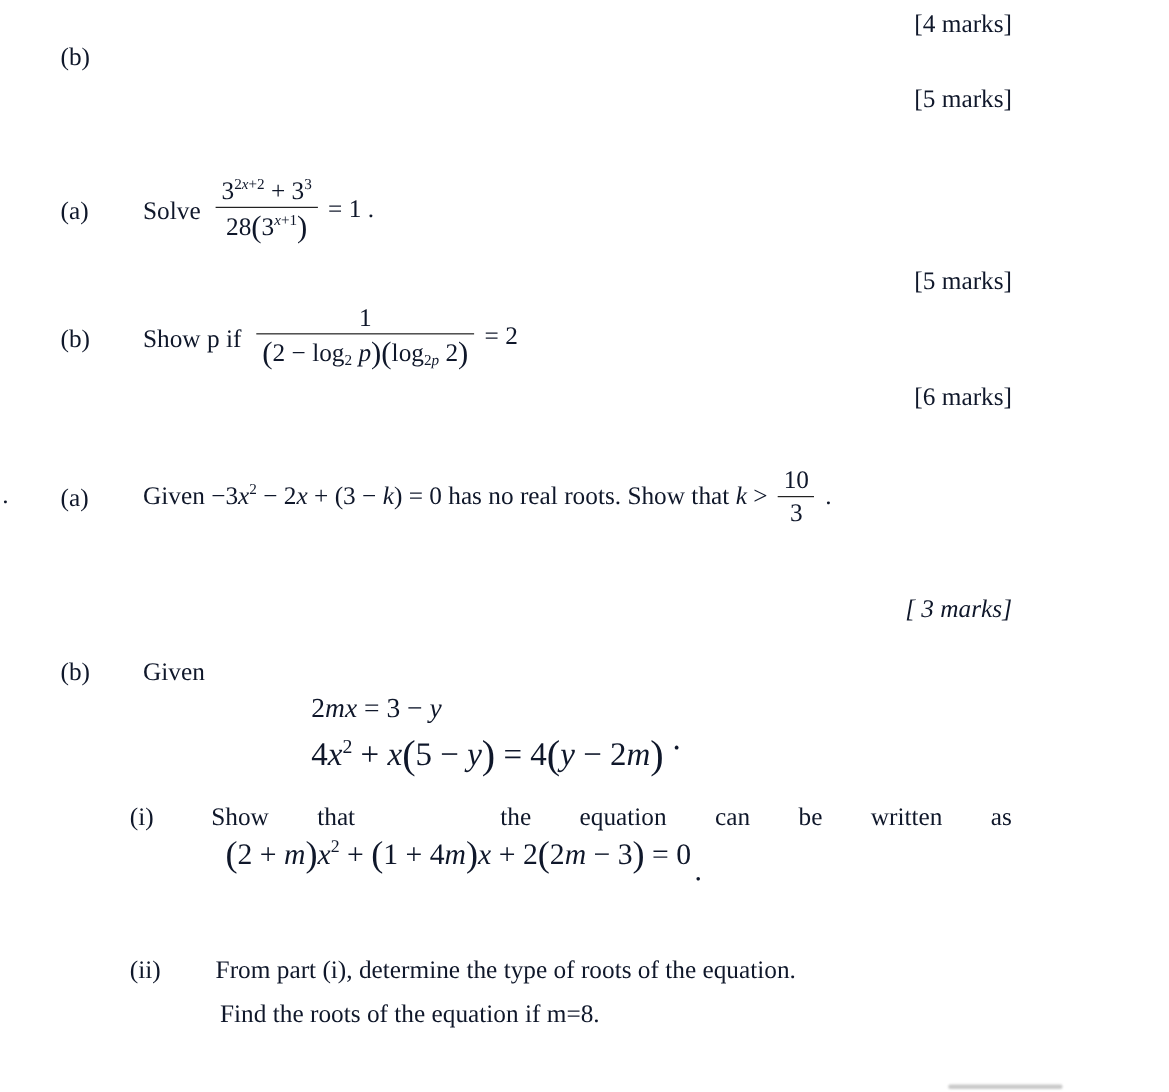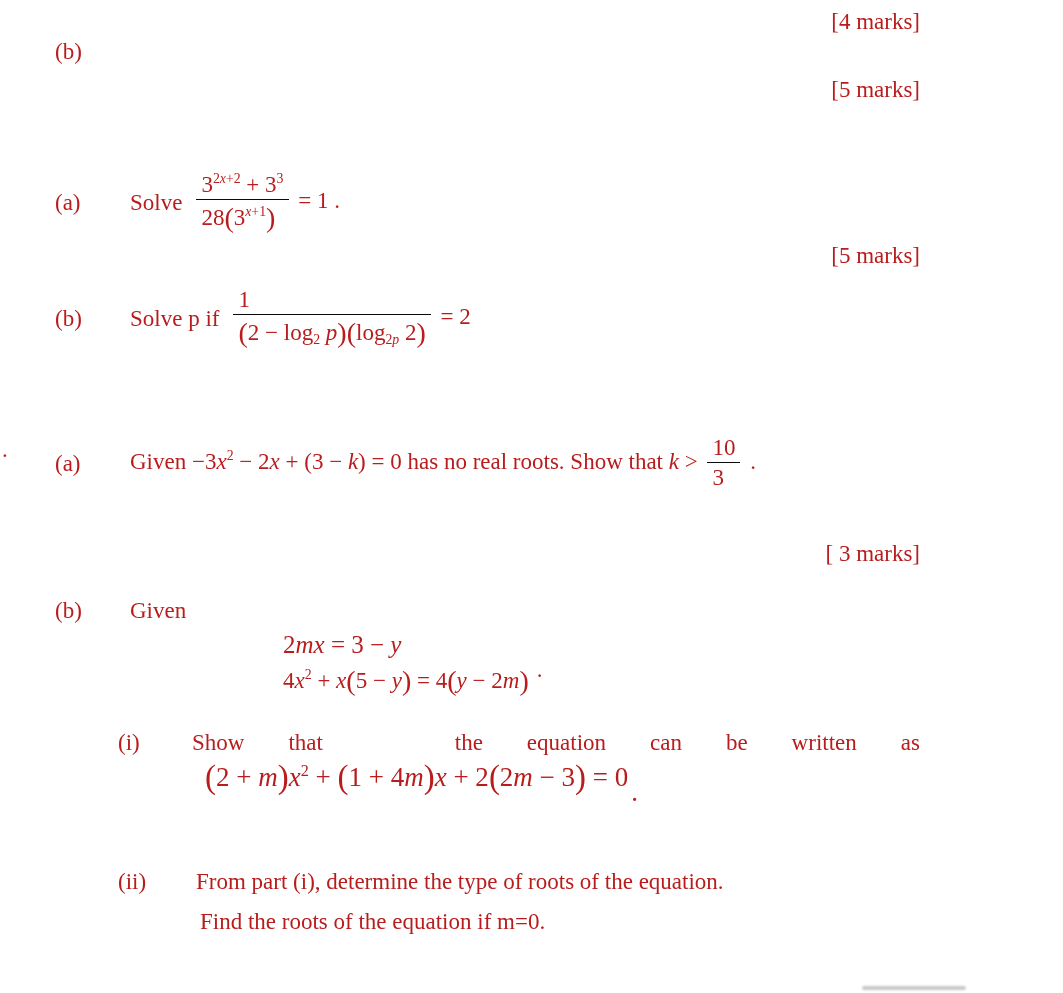--- a/index.html
+++ b/index.html
@@ -1,55 +1,55 @@
 <!DOCTYPE html>
 <html><head>
 <meta charset="utf-8">
 <style>
   html,body{margin:0;padding:0;background:#fff;}
   #page{
     position:relative;width:1063px;height:993px;background:#ffffff;
     font-family:"Liberation Serif","DejaVu Serif",serif;
-    color:#b91c1c;font-size:23px;line-height:1.2;overflow:hidden;
+    color:#0f172a;font-size:23px;line-height:1.2;overflow:hidden;
   }
   .marks{position:absolute;left:0;width:920px;text-align:right;white-space:nowrap;}
   .qrow{position:absolute;display:flex;align-items:center;white-space:nowrap;}
   .lab{width:75px;flex:none;}
   .verb{margin-right:10px;}
   .math{white-space:nowrap;}
 
   
   .mt-r{font-style:normal;}
   .mt-i{font-style:italic;}
   .mt-sup{font-size:60%;vertical-align:0.65em;}
   .mt-supi{font-size:60%;vertical-align:0.65em;font-style:italic;}
   .mt-sub{font-size:60%;vertical-align:-0.28em;}
   .mt-subi{font-size:60%;vertical-align:-0.28em;font-style:italic;}
   .mt-bp{font-size:122%;vertical-align:-0.06em;}
   .mt-hdot{position:relative;top:-0.5em;margin-left:8px;}
   .mt-ldot{position:relative;top:0.55em;margin-left:3px;}
 
-  .frac{display:inline-block;vertical-align:middle;margin:11px 4px;}
+  .frac{display:inline-block;vertical-align:middle;text-align:center;margin:0 4px;}
   .frac .num{display:block;padding:0 5px 1px 5px;line-height:1.15;}
   .frac .den{display:block;border-top:1.6px solid #0a0a0a;padding:1px 5px 0 5px;line-height:1.2;}
 
   .sqrt{white-space:nowrap;}
   .rsym{font-size:1.22em;position:relative;top:1px;margin-right:-2px;}
   .rad{border-top:1.7px solid #0a0a0a;padding:1px 3px 0 1px;}
 
   
-  #m4{top:8px;} #m5a{top:76px;} #m5b{top:242px;} #m6{top:347px;} #m3{top:540px;} #m9{top:947px;}
+  #m4{top:8px;} #m5a{top:76px;} #m5b{top:242px;} #m6{top:347px;} #m3{top:540px;font-style:italic;} #m9{top:947px;}
   #q1b{left:55px;top:38px;}
   #q2a{left:55px;top:160px;}
   #q2b{left:55px;top:276px;}
   #q3a{left:55px;top:424px;}
   #q3b-head{left:55px;top:597px;}
   #lead-dot{position:absolute;left:2px;top:436px;}
   #eq1{position:absolute;left:283px;top:630px;font-size:25px;}
-  #eq2{position:absolute;left:283px;top:664px;font-size:23px;}
+  #eq2{position:absolute;left:283px;top:664px;font-size:30px;}
   #i-label{position:absolute;left:118px;top:729px;}
   #i-words{position:absolute;left:192px;top:729px;width:728px;display:flex;justify-content:space-between;}
   #i-eq{position:absolute;left:205px;top:758px;font-size:27px;}
   #ii-label{position:absolute;left:118px;top:868px;}
   #ii-line1{position:absolute;left:196px;top:868px;}
   #ii-line2{position:absolute;left:200px;top:908px;}
   #bottom-smudge{position:absolute;left:862px;top:986px;width:104px;height:4px;
     background:#c9c9c9;border-radius:2px;filter:blur(1px);}
 </style>
 </head>
@@ -68,24 +68,25 @@
   <div class="qrow" id="q2a">
     <span class="lab">(a)</span>
     <span class="verb">Solve</span>
     <span class="math"><span class="frac"><span class="num"><span class="mt-r">3</span><span class="mt-sup">2</span><span class="mt-supi">x</span><span class="mt-sup">+2</span><span class="mt-r"> + 3</span><span class="mt-sup">3</span></span><span class="den"><span class="mt-r">28</span><span class="mt-bp">(</span><span class="mt-r">3</span><span class="mt-supi">x</span><span class="mt-sup">+1</span><span class="mt-bp">)</span></span></span><span class="mt-r"> = 1 .</span></span>
   </div>
 
   <div class="marks" id="m5b">[5 marks]</div>
 
   <div class="qrow" id="q2b">
     <span class="lab">(b)</span>
-    <span class="verb">Solve p if</span>
+    <span class="verb">Show p if</span>
     <span class="math"><span class="frac"><span class="num"><span class="mt-r">1</span></span><span class="den"><span class="mt-bp">(</span><span class="mt-r">2 − log</span><span class="mt-sub">2</span><span class="mt-r"> </span><span class="mt-i">p</span><span class="mt-bp">)</span><span class="mt-bp">(</span><span class="mt-r">log</span><span class="mt-sub">2</span><span class="mt-subi">p</span><span class="mt-r"> 2</span><span class="mt-bp">)</span></span></span><span class="mt-r"> = 2</span></span>
   </div>
 
+  <div class="marks" id="m6">[6 marks]</div>
 
   <span id="lead-dot">.</span>
   <div class="qrow" id="q3a">
     <span class="lab">(a)</span>
     <span class="math"><span class="mt-r">Given </span><span class="mt-r">−3</span><span class="mt-i">x</span><span class="mt-sup">2</span><span class="mt-r"> − 2</span><span class="mt-i">x</span><span class="mt-r"> + (3 − </span><span class="mt-i">k</span><span class="mt-r">) = 0  has no real roots. Show that  </span><span class="mt-i">k</span><span class="mt-r"> &gt; </span><span class="frac"><span class="num"><span class="mt-r">10</span></span><span class="den"><span class="mt-r">3</span></span></span><span class="mt-r"> .</span></span>
   </div>
 
   <div class="marks" id="m3">[ 3 marks]</div>
 
   <div class="qrow" id="q3b-head">
@@ -106,17 +107,17 @@
     <span>equation</span>
     <span>can</span>
     <span>be</span>
     <span>written</span>
     <span>as</span>
   </div>
   <div class="math" id="i-eq"><span class="mt-bp">(</span><span class="mt-r">2 + </span><span class="mt-i">m</span><span class="mt-bp">)</span><span class="mt-i">x</span><span class="mt-sup">2</span><span class="mt-r"> + </span><span class="mt-bp">(</span><span class="mt-r">1 + 4</span><span class="mt-i">m</span><span class="mt-bp">)</span><span class="mt-i">x</span><span class="mt-r"> + 2</span><span class="mt-bp">(</span><span class="mt-r">2</span><span class="mt-i">m</span><span class="mt-r"> − 3</span><span class="mt-bp">)</span><span class="mt-r"> = 0</span><span class="mt-ldot">.</span></div>
 
   <span id="ii-label">(ii)</span>
   <div id="ii-line1">From part (i), determine the type of roots of the equation.</div>
-  <div id="ii-line2">Find the roots of the equation if m=0.</div>
+  <div id="ii-line2">Find the roots of the equation if m=8.</div>
 
 
   <div id="bottom-smudge"></div>
 </div>
 
 </body></html>

